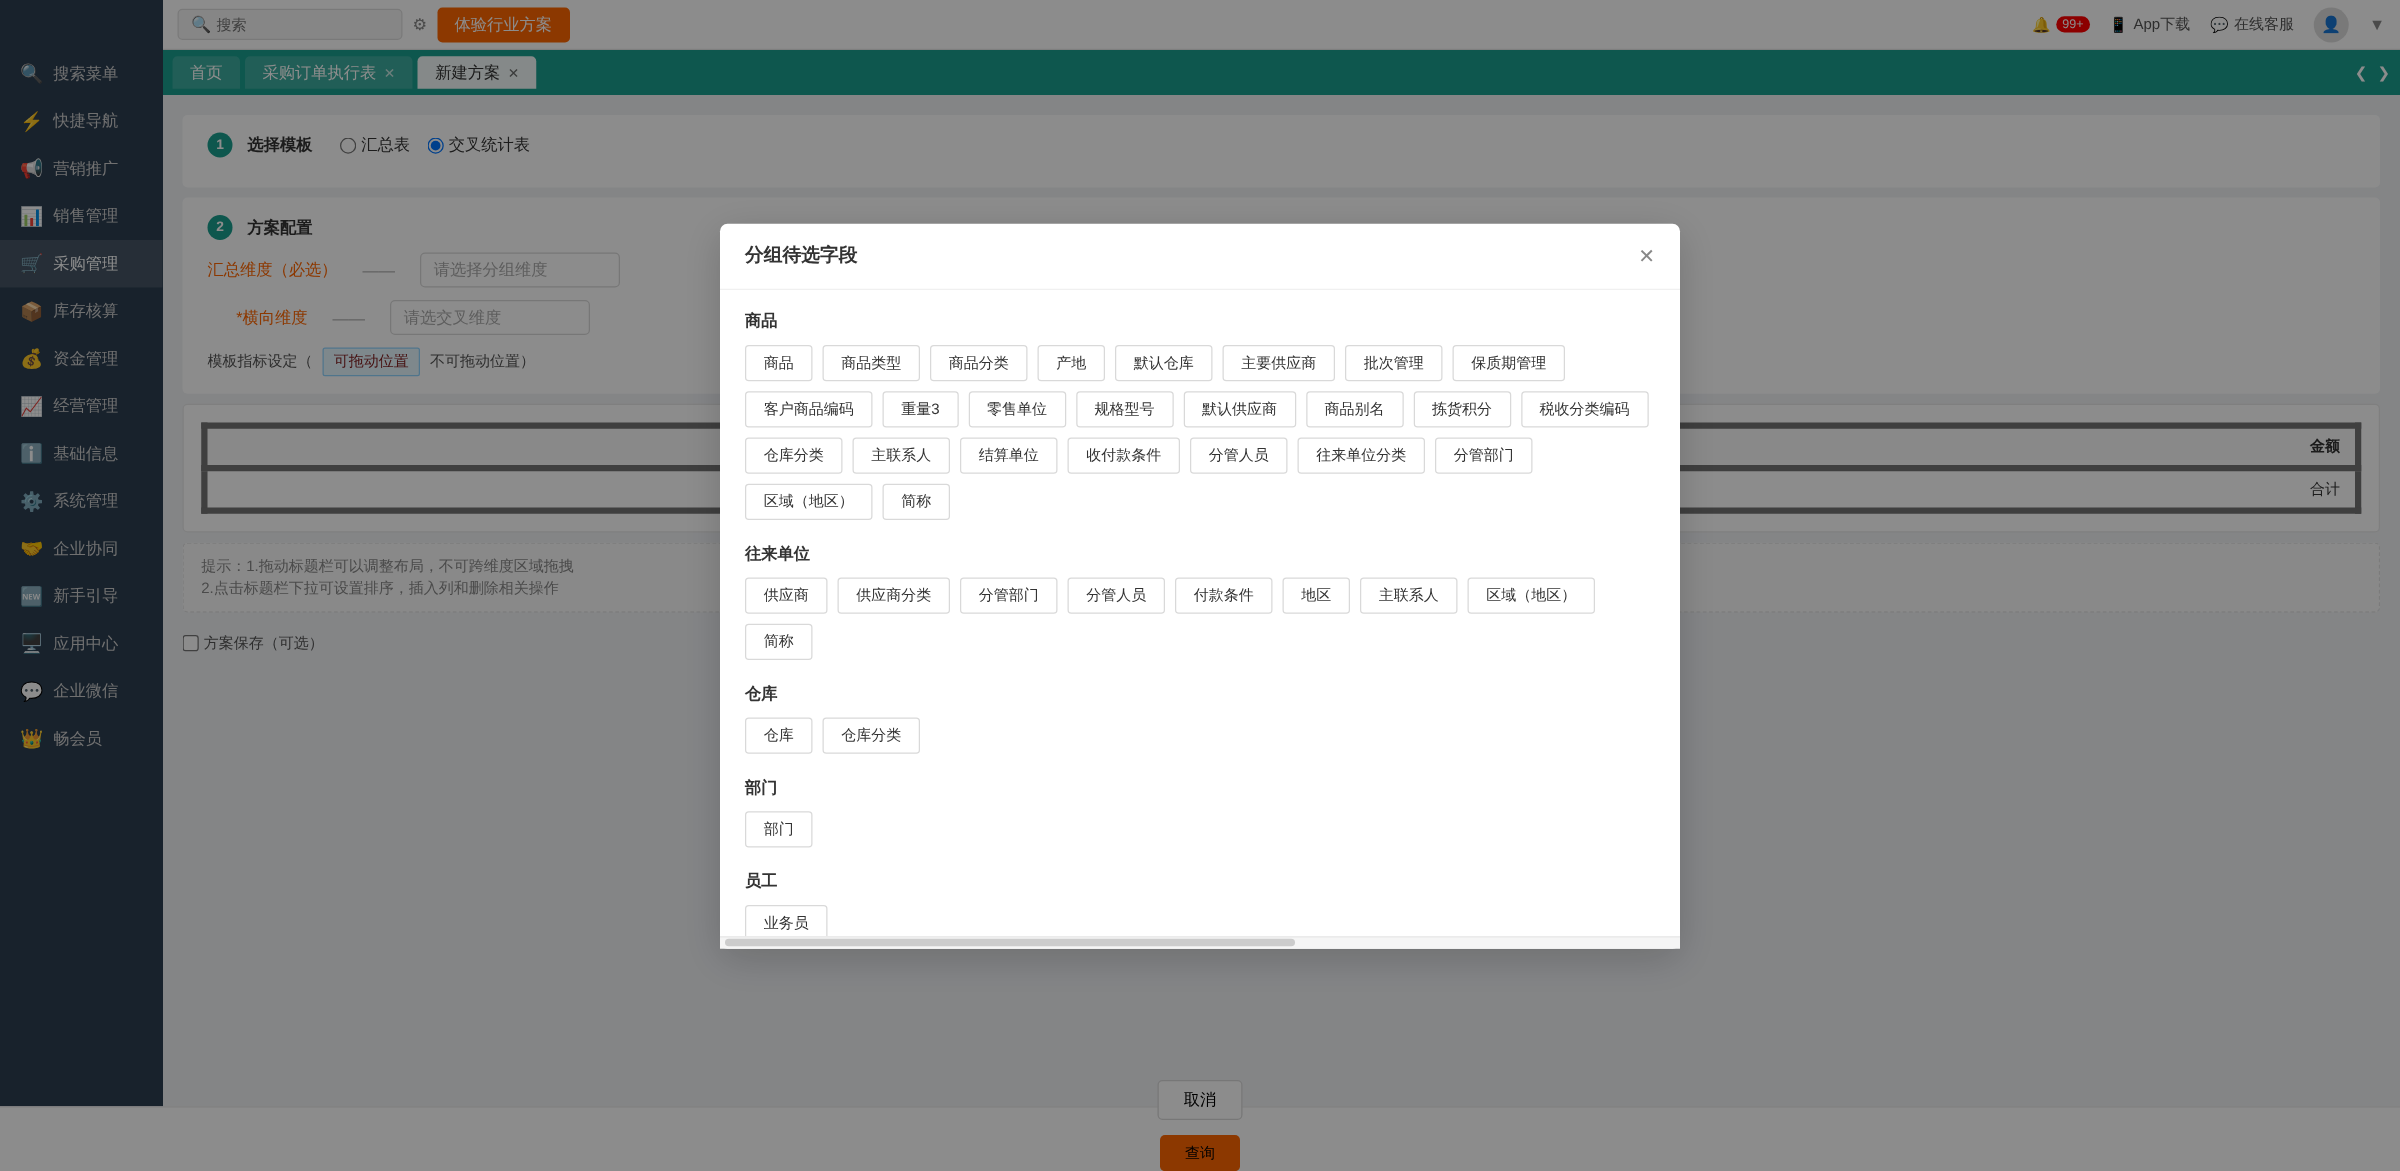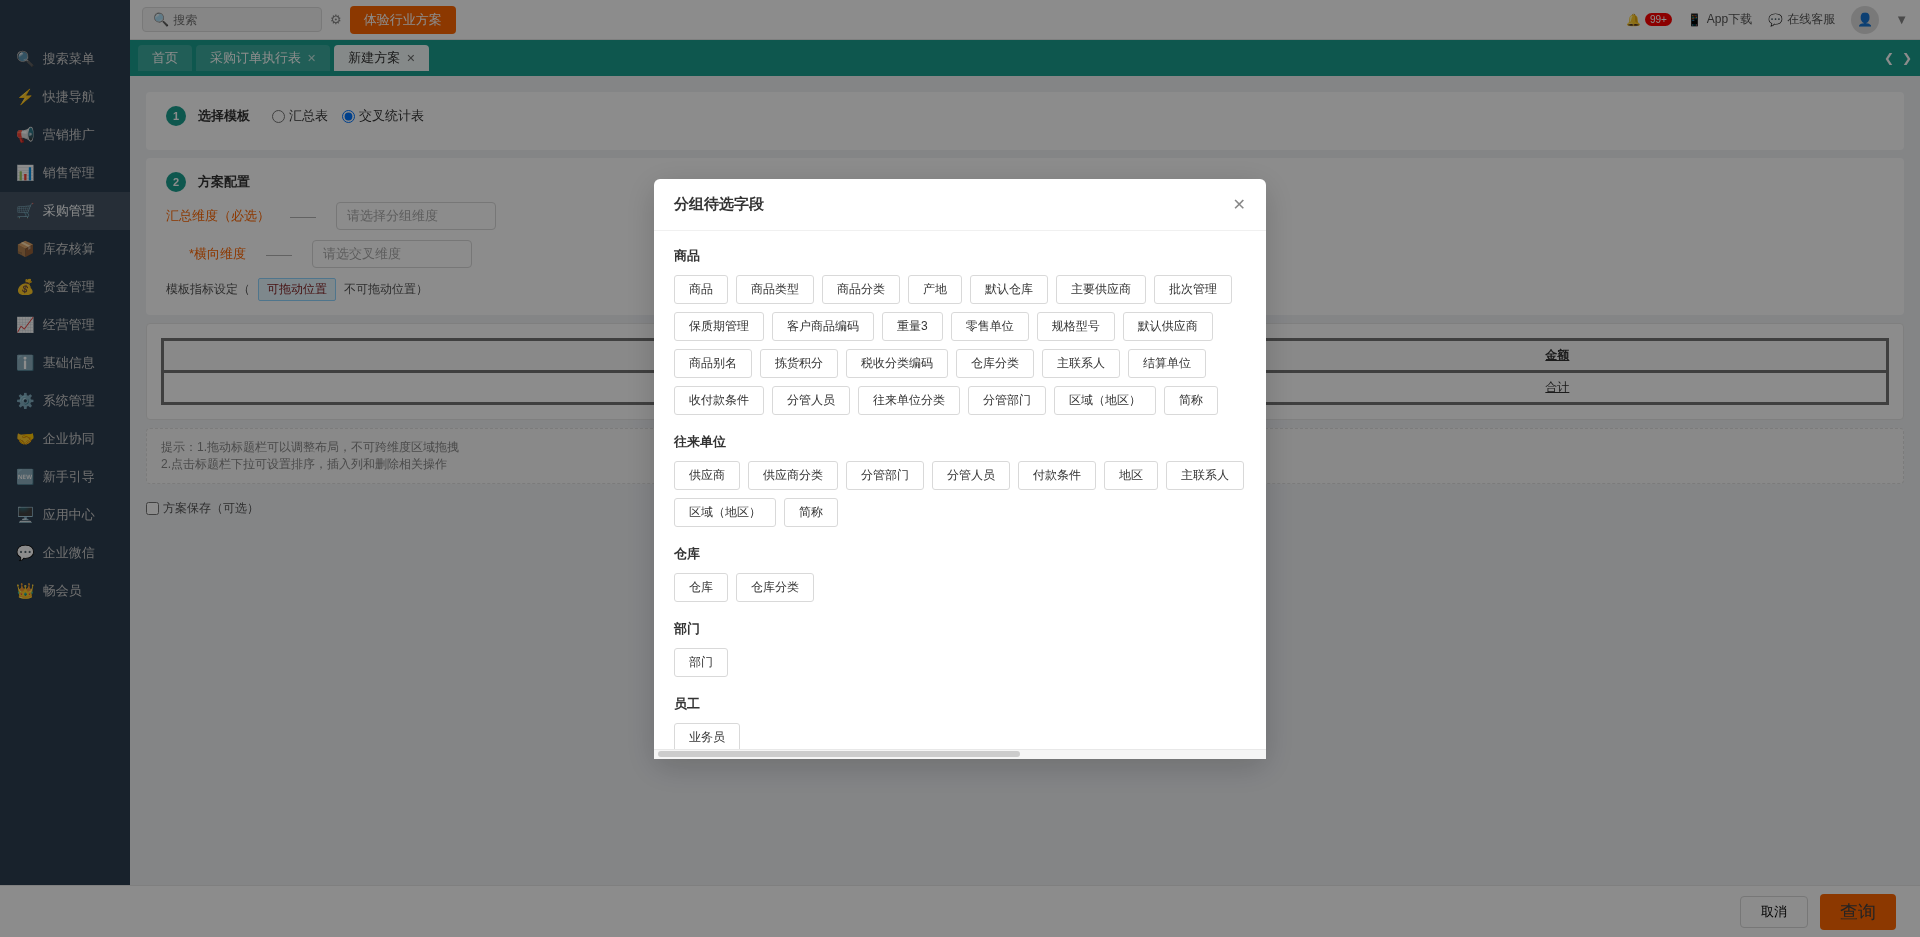--- a/index.html
+++ b/index.html
@@ -176,61 +176,61 @@
       border-radius: 4px;
       padding: 14px;
       margin-bottom: 8px;
     }
     .stats-title { font-size: 12px; color: #888; margin-bottom: 8px; }
     .stats-table {
       width: 100%;
       border-collapse: collapse;
     }
     .stats-table th, .stats-table td {
-      border: 3px solid #737373;
+      border: 5px solid #737373;
       padding: 6px 12px;
-      text-align: center;
+      text-align: right;
       font-size: 12px;
-      text-decoration: underline;
     }
     .stats-table th { background: #fafafa; }
 
     
     .bottom-bar {
       position: fixed;
       bottom: 0; left: 0; right: 0;
       height: 52px;
       background: #fff;
       border-top: 1px solid #e8e8e8;
       display: flex; align-items: center; justify-content: flex-end;
       padding: 0 24px;
       gap: 12px;
       z-index: 200;
+      flex-direction: column;
     }
     .btn-cancel {
       border: 1px solid #d9d9d9; background: #fff; border-radius: 4px;
       padding: 6px 20px; cursor: pointer; font-size: 13px;
     }
     .btn-confirm {
-      background: #f60; color: #404040; border: none; border-radius: 4px;
-      padding: 6px 20px; cursor: pointer; font-size: 18px;
+      background: #f60; color: #000000; border: none; border-radius: 4px;
+      padding: 6px 20px; cursor: pointer; font-size: 12px;
     }
 
     
     .modal-overlay {
       position: fixed;
       top: 0; left: 0; right: 0; bottom: 0;
       background: rgba(0,0,0,0.45);
       z-index: 300;
       display: flex; align-items: center; justify-content: center;
     }
     .modal {
       background: #fff;
       border-radius: 6px;
-      width: 612px;
+      width: 768px;
       max-height: 580px;
       display: flex; flex-direction: column;
       box-shadow: 0 8px 32px rgba(0,0,0,0.18);
     }
     .modal-header {
       padding: 16px 20px;
       border-bottom: 1px solid #f0f0f0;
       display: flex; align-items: center; justify-content: space-between;
       flex-shrink: 0;
     }

